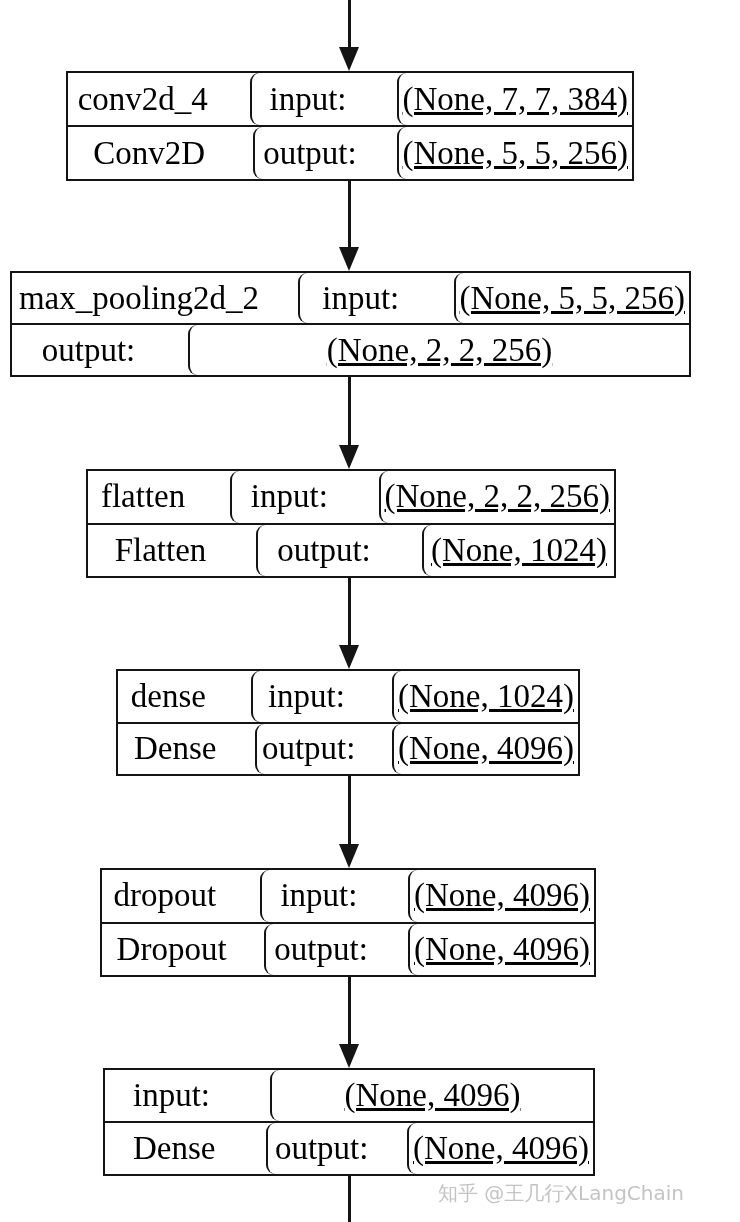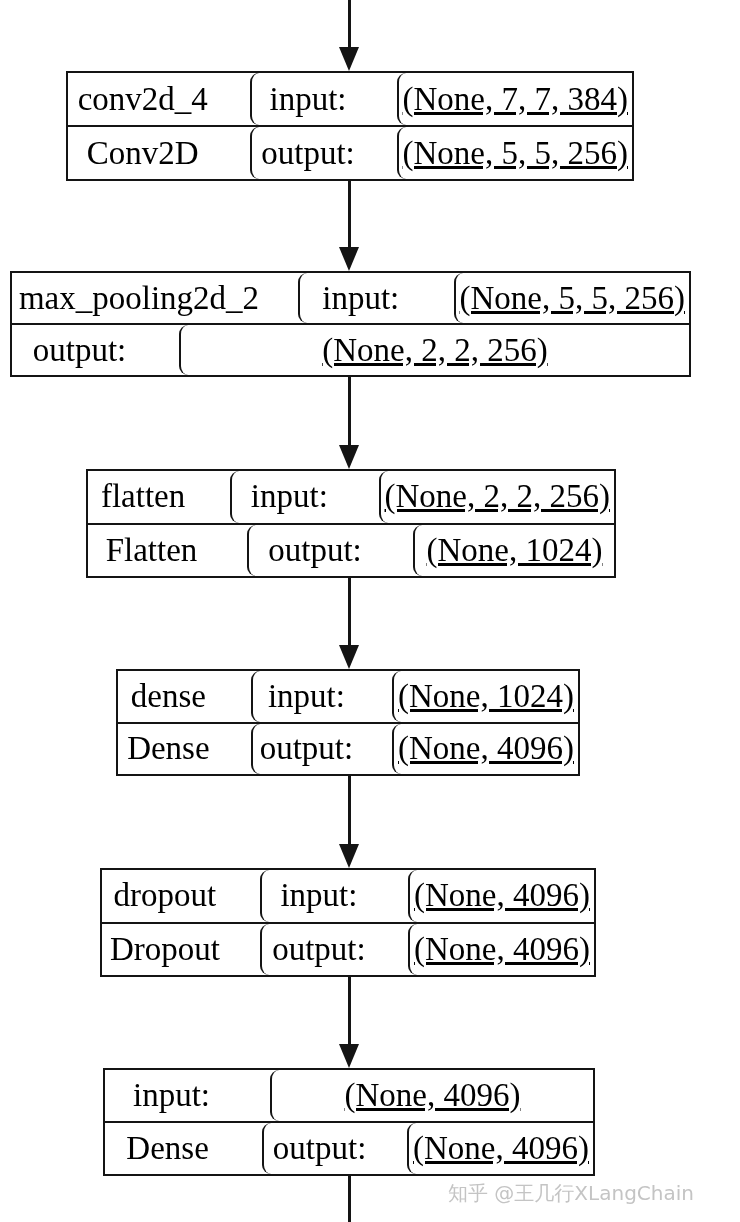--- a/index.html
+++ b/index.html
@@ -14,21 +14,21 @@
   
   .node{
     position:absolute;
     box-sizing:border-box;
     border:2px solid #141414;
     background:#ffffff;
     display:flex;
     flex-direction:column;
   }
   .row{flex:1;display:flex;min-height:0;}
-  .row + .row{border-top:2px solid #141414;}
+  .row + .row{border-top:2px solid #141414;padding-left:9px;}
   .cell{
     box-sizing:border-box;
     display:flex;
     align-items:center;
     justify-content:center;
     font-size:33px;
     line-height:1;
     white-space:nowrap;
     padding:0 4px;
     border-radius:9px;
@@ -45,21 +45,21 @@
   .head{
     position:absolute;
     left:339px;
     width:0;height:0;
     border-left:10px solid transparent;
     border-right:10px solid transparent;
     border-top:24px solid #141414;
   }
   .watermark{
     position:absolute;
-    left:448px;
+    left:438px;
     top:1180px;
     font-family:"DejaVu Sans","Liberation Sans",sans-serif;
     font-size:20px;
     color:#c4c4c4;
     text-shadow:0 0 2px #ffffff;
     white-space:nowrap;
   }
 </style>
 </head>
 <body>

